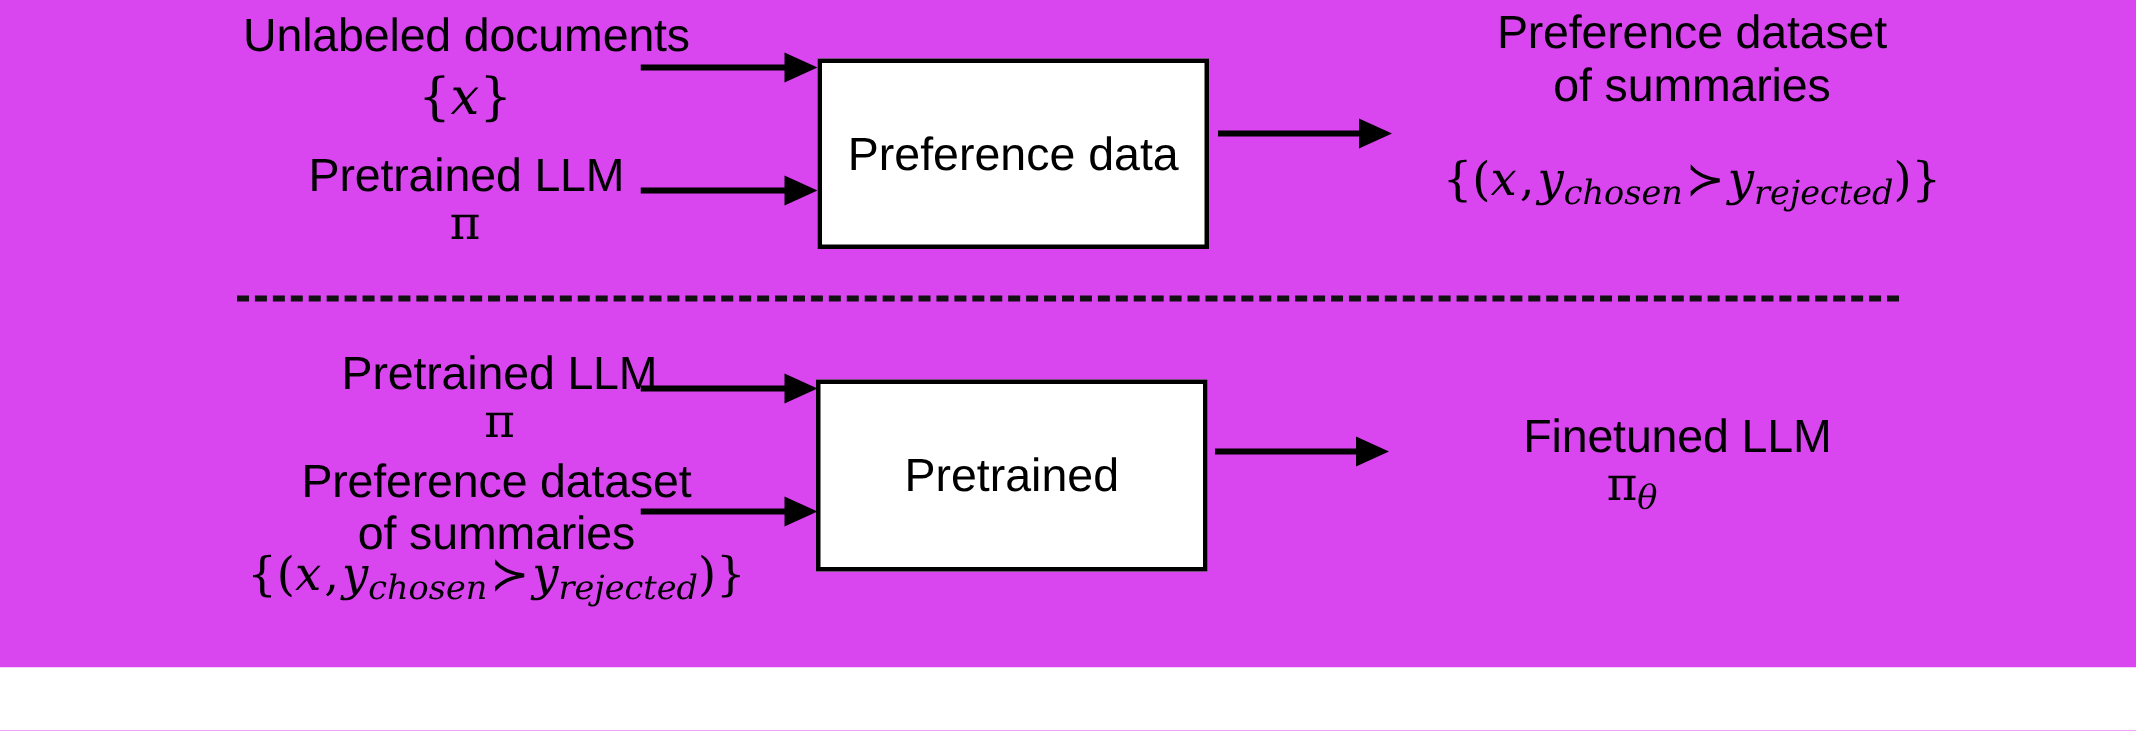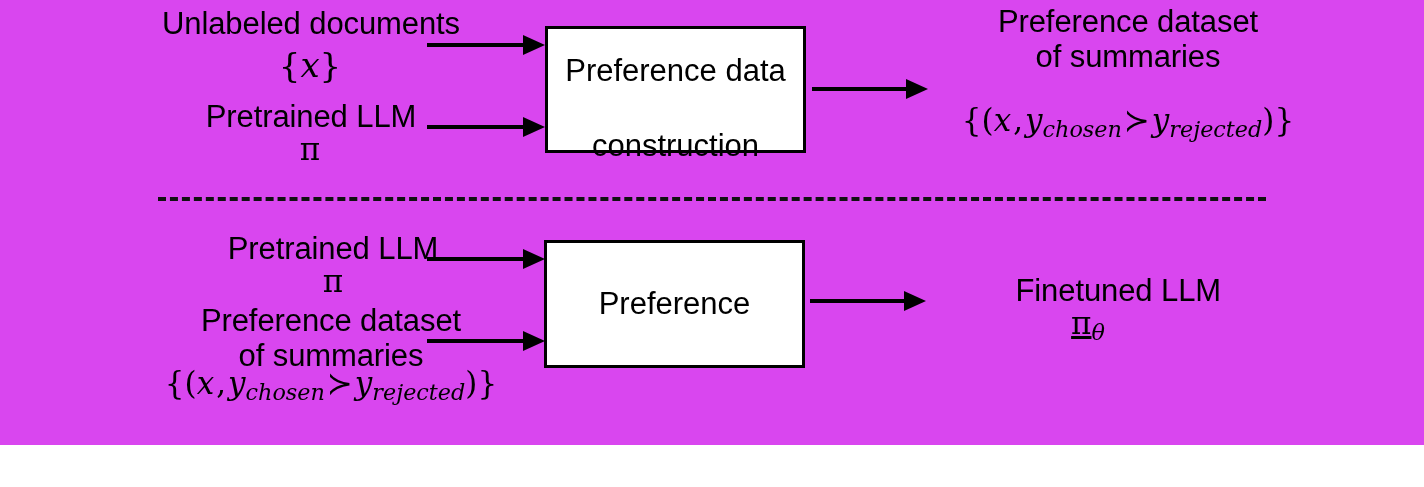--- a/index.html
+++ b/index.html
@@ -59,20 +59,21 @@
 
   
   .box {
     position: absolute;
     border: 3px solid #000;
     background: #fff;
     box-sizing: border-box;
     display: flex;
     align-items: center;
     justify-content: center;
+    margin-top: 13px;
   }
   .box-label {
     font-family: "Liberation Sans", sans-serif;
     font-size: 31px;
     line-height: 1.22;
     text-align: center;
     color: #000;
     white-space: pre-line;
   }
 
@@ -114,21 +115,20 @@
   <div class="arrow" style="left:427px; top:113px;">
     <svg width="120" height="28" viewBox="0 0 120 28">
       <line x1="0" y1="14" x2="100" y2="14" stroke="#000" stroke-width="4"></line>
       <polygon points="96,4 118,14 96,24" fill="#000"></polygon>
     </svg>
   </div>
 
   <div class="box" style="left:545px; top:26px; width:261px; height:127px;">
     <div class="box-label">
       <span>Preference data</span><br>
-      <span>construction</span>
     </div>
   </div>
 
   <div class="arrow" style="left:812px; top:75px;">
     <svg width="118" height="28" viewBox="0 0 118 28">
       <line x1="0" y1="14" x2="98" y2="14" stroke="#000" stroke-width="4"></line>
       <polygon points="94,4 116,14 94,24" fill="#000"></polygon>
     </svg>
   </div>
 
@@ -165,30 +165,30 @@
 
   <div class="arrow" style="left:427px; top:327px;">
     <svg width="120" height="28" viewBox="0 0 120 28">
       <line x1="0" y1="14" x2="100" y2="14" stroke="#000" stroke-width="4"></line>
       <polygon points="96,4 118,14 96,24" fill="#000"></polygon>
     </svg>
   </div>
 
   <div class="box" style="left:544px; top:240px; width:261px; height:128px;">
     <div class="box-label">
-      <span>Preference</span><br>
+      <span>Pretrained</span><br>
     </div>
   </div>
 
   <div class="arrow" style="left:810px; top:287px;">
     <svg width="118" height="28" viewBox="0 0 118 28">
       <line x1="0" y1="14" x2="98" y2="14" stroke="#000" stroke-width="4"></line>
       <polygon points="94,4 116,14 94,24" fill="#000"></polygon>
     </svg>
   </div>
 
   <div class="txt t31" style="left:955px; top:275px; width:266px;text-align:right;">Finetuned LLM</div>
 
-  <div class="math m31" style="left:1048px; top:308px; width:80px;text-decoration:underline;">
+  <div class="math m31" style="left:1048px; top:308px; width:80px;">
     <span class="pi">π</span><span class="sub">θ</span>
   </div>
 
 </div>
 
 </body></html>

